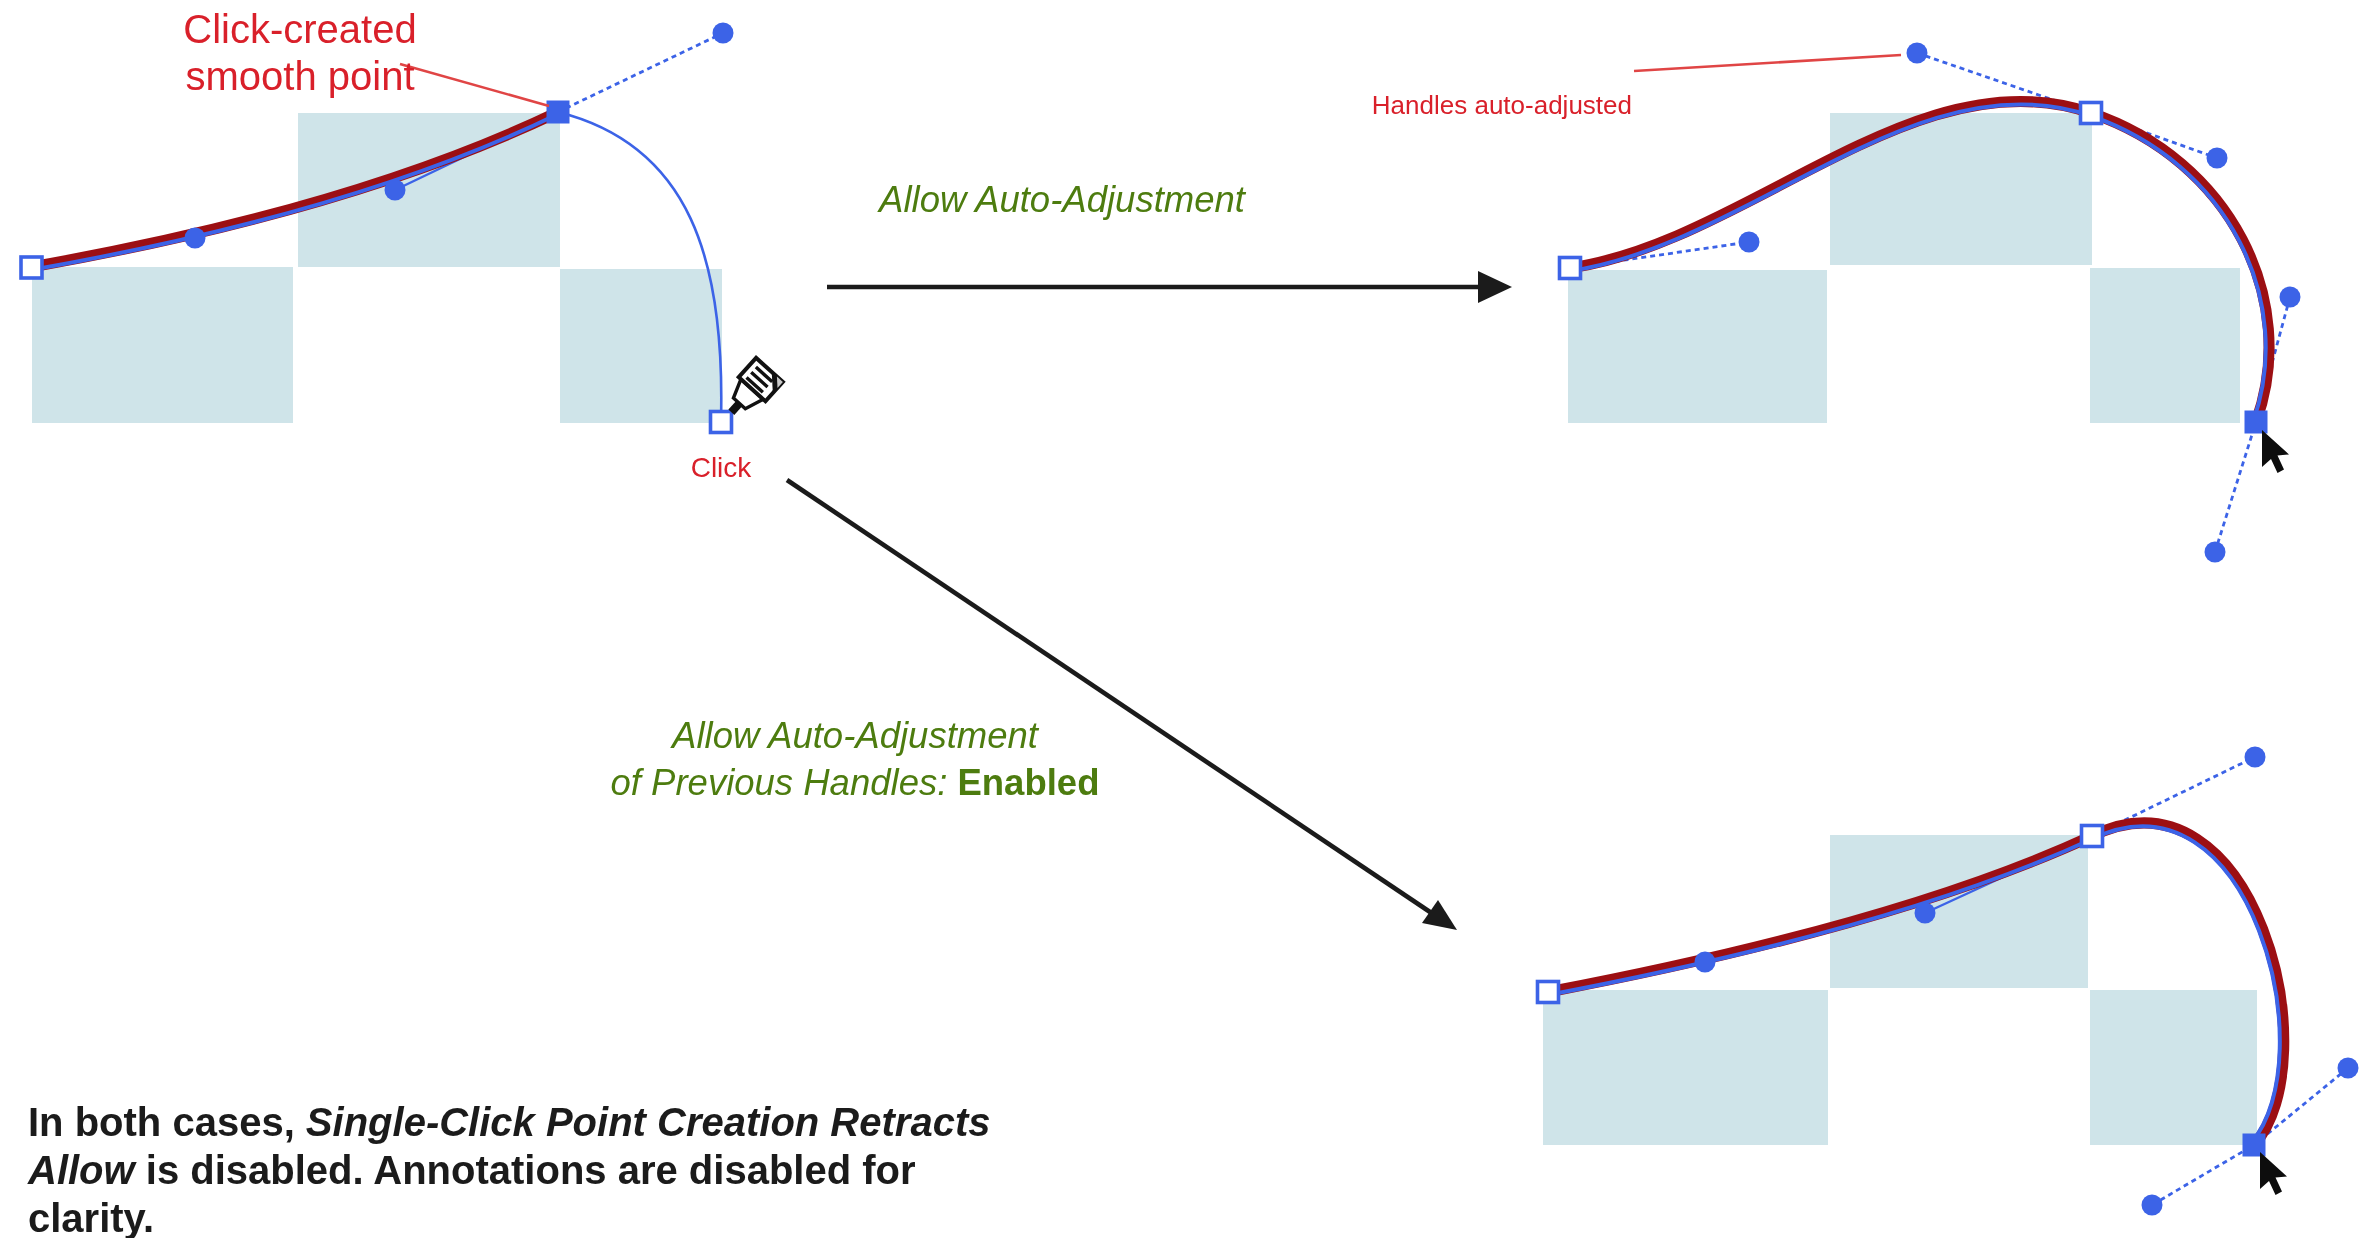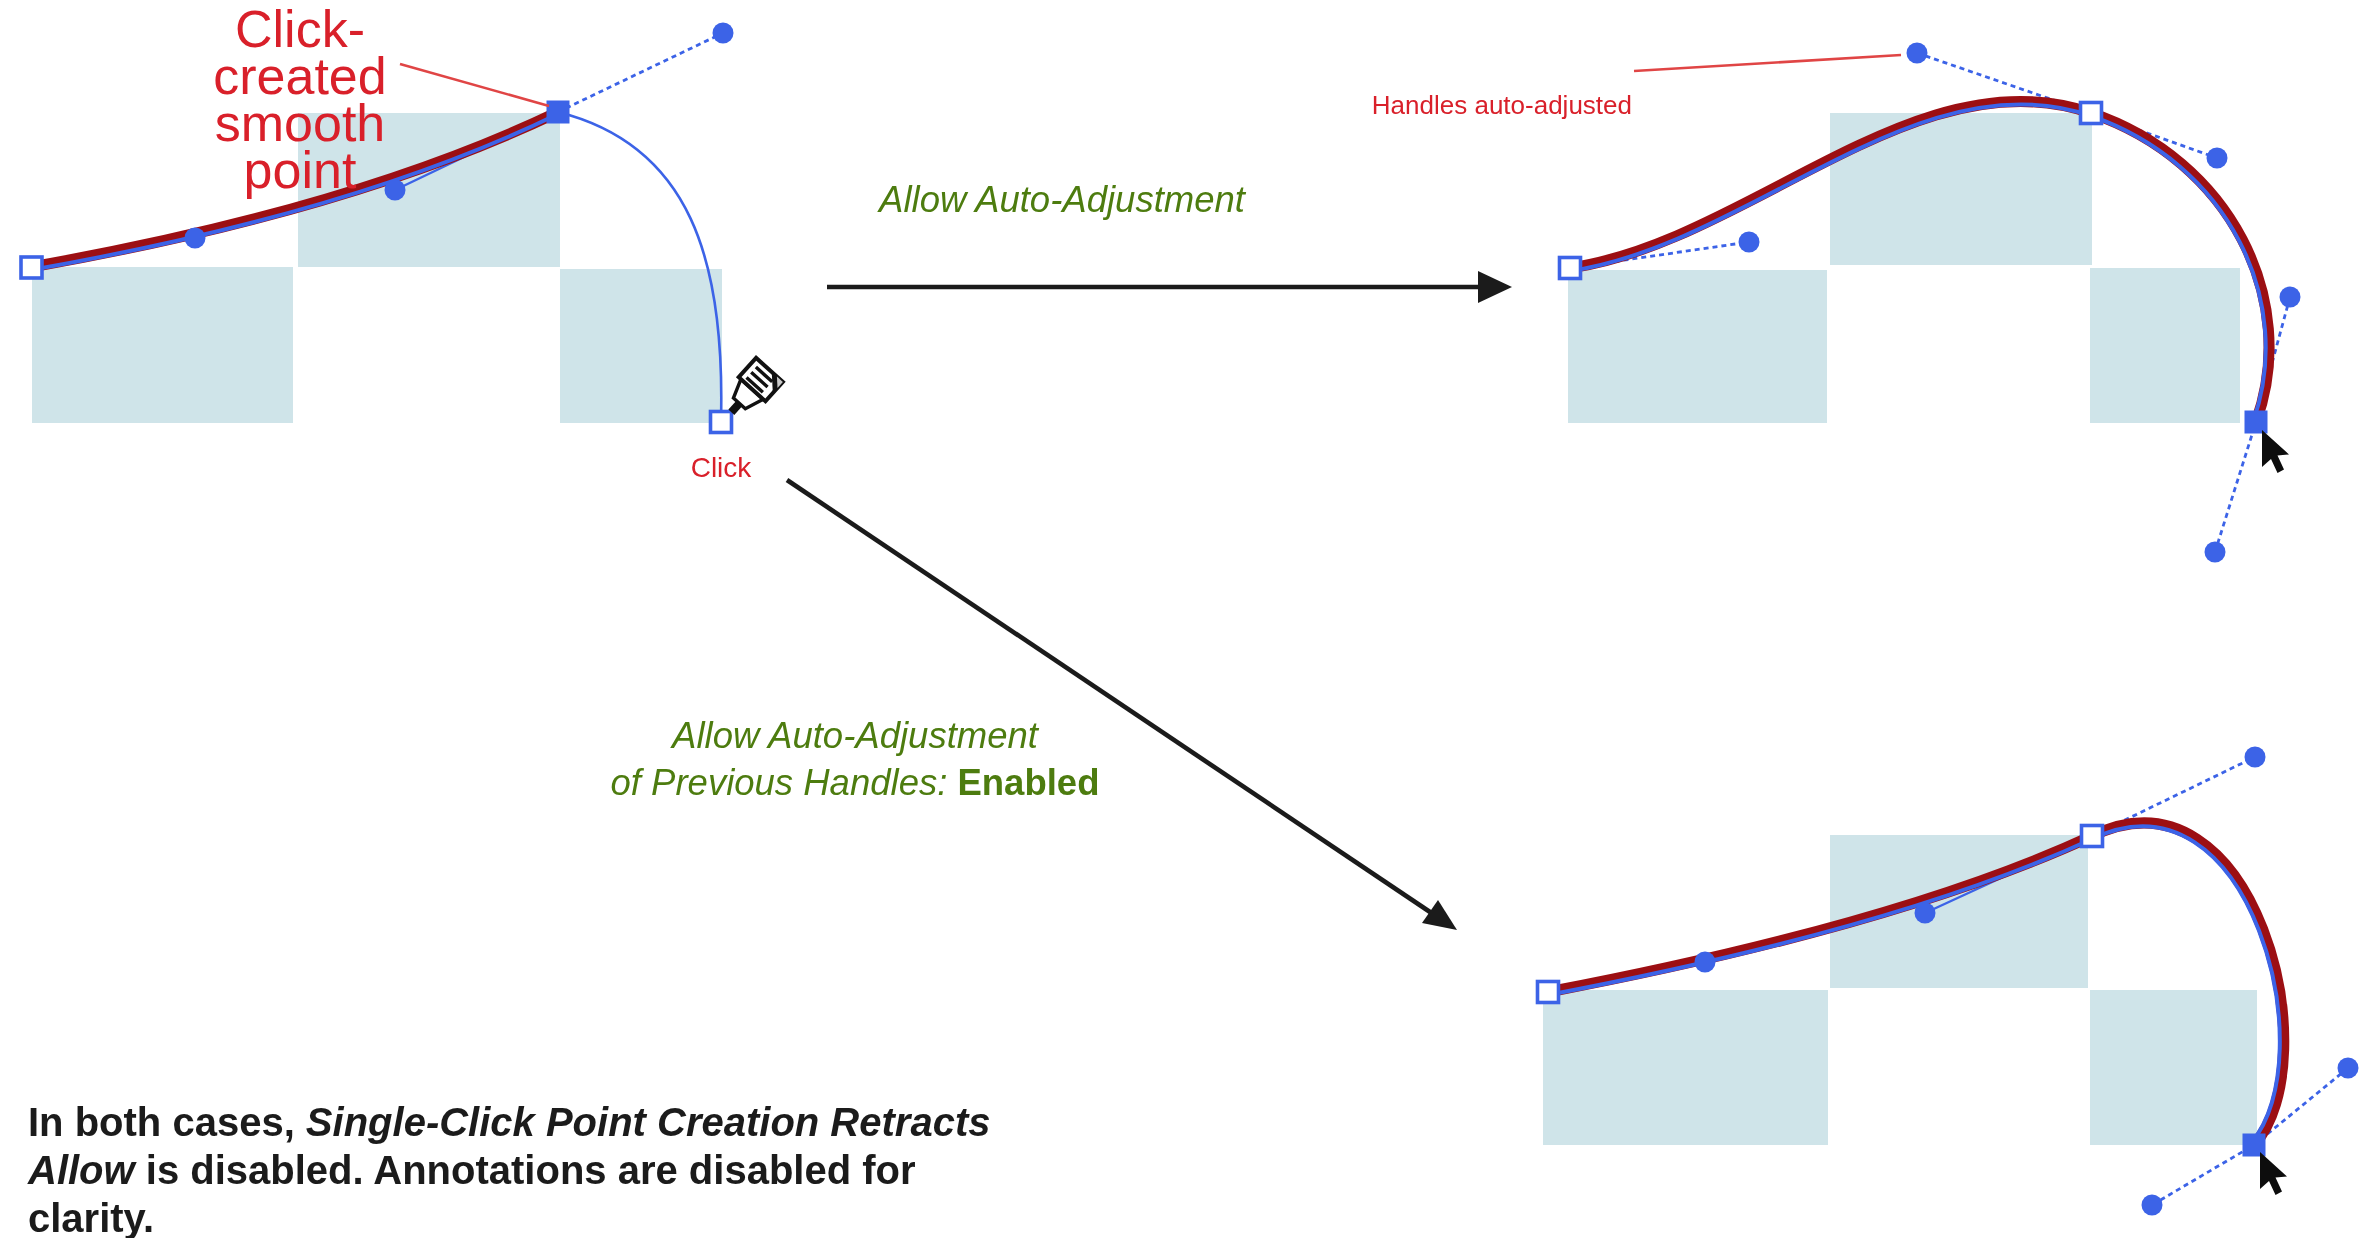--- a/index.html
+++ b/index.html
@@ -14,21 +14,21 @@
   *{margin:0;padding:0;box-sizing:border-box;}
   html,body{background:var(--bg);}
   body{
     width:2378px;height:1238px;position:relative;overflow:hidden;
     font-family:"Liberation Sans", sans-serif;color:var(--ink);
   }
   .fig-canvas{position:absolute;left:0;top:0;}
   .lbl{position:absolute;}
   .red-lbl{color:var(--annot-red);}
   .lbl-click-created{left:160px;top:6px;width:280px;text-align:center;
-    font-size:52px;line-height:47px;}
+    font-size:40px;line-height:47px;}
   .lbl-click{left:671px;top:452px;width:100px;text-align:center;font-size:28px;}
   .lbl-handles{left:1140px;top:46px;width:492px;text-align:right;font-size:26px;margin-top:44px;}
   .option-label{width:500px;text-align:center;font-size:36.5px;line-height:47px;
     font-style:italic;color:#4d7c0f;}
   .lbl-enabled{left:812px;top:176px;}
   .lbl-disabled{left:605px;top:712px;}
   .option-label b{font-style:normal;font-weight:bold;}
   .caption{left:28px;top:1098px;width:980px;font-size:40px;line-height:48px;font-weight:bold;}
   .caption i{font-style:italic;}
 </style>

